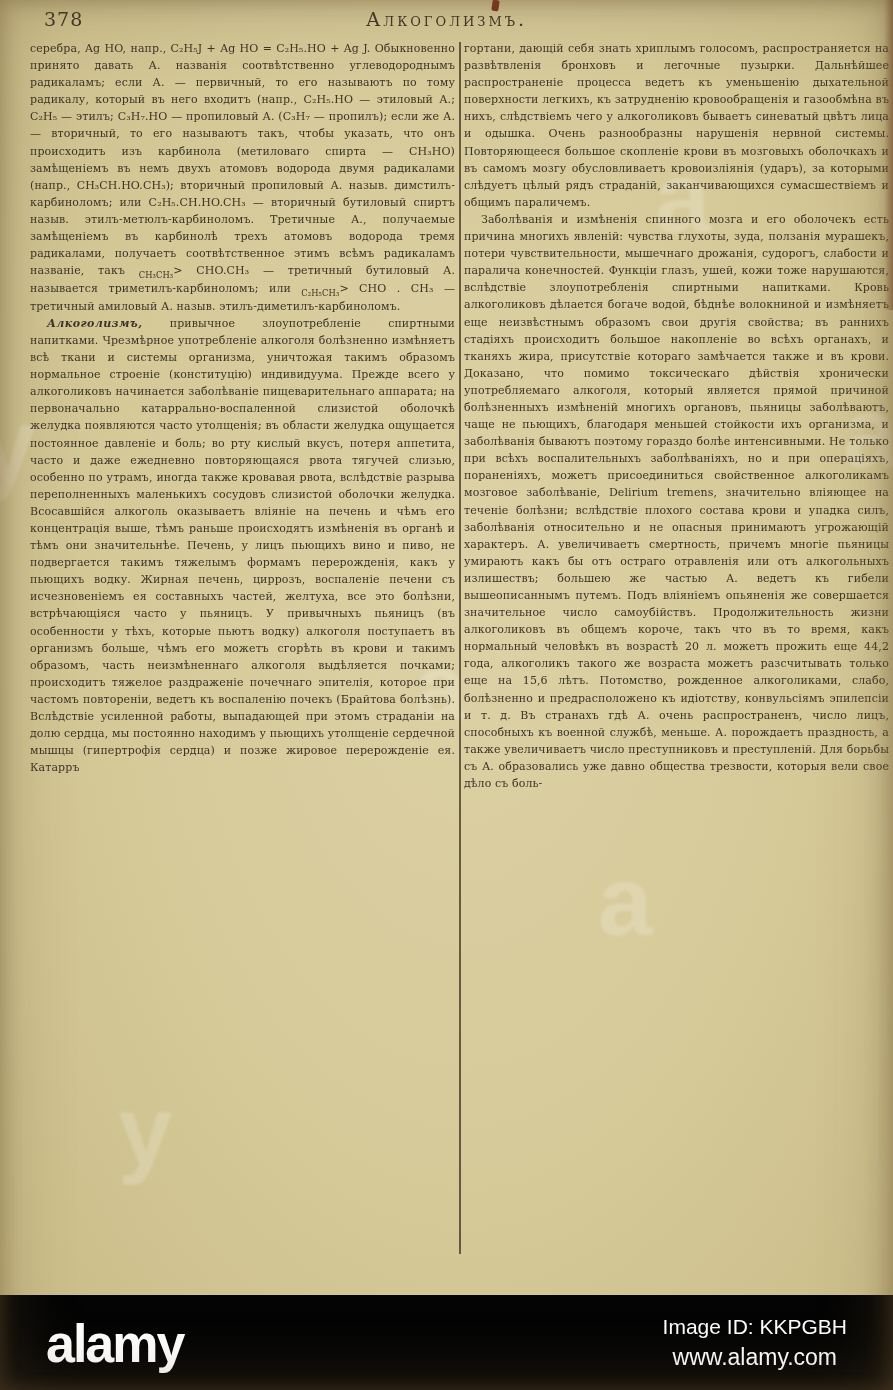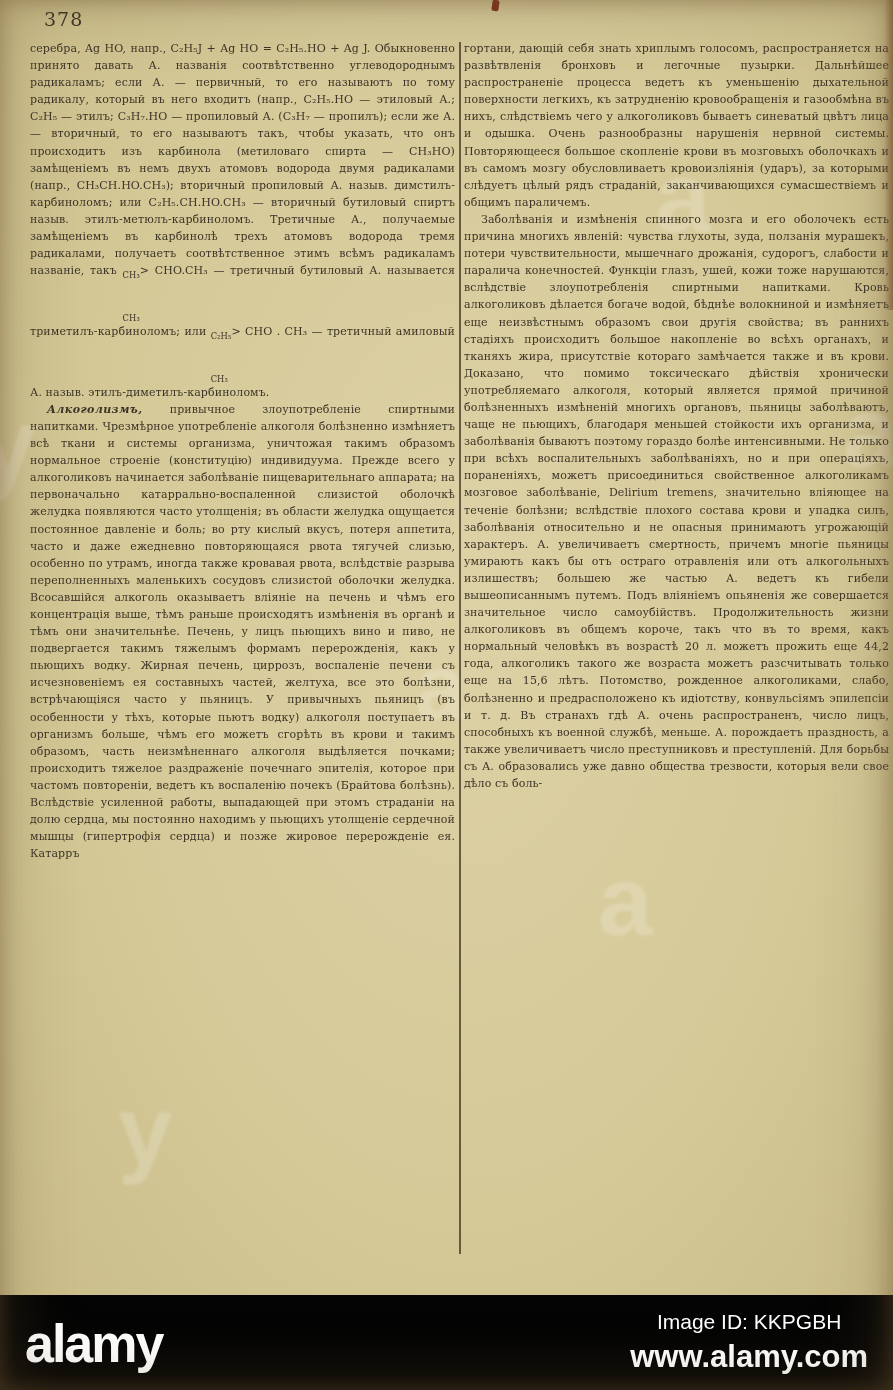--- a/index.html
+++ b/index.html
@@ -18,64 +18,65 @@
     position:absolute;left:0;right:0;top:4px;text-align:center;
     font-size:19px;font-variant-caps:small-caps;letter-spacing:3px;
   }
   .text-columns{position:absolute;top:40px;left:30px;display:flex;}
   .col{width:425px;height:1216px;overflow:hidden;text-align:justify;
        font-size:11px;line-height:17.1px;letter-spacing:.1px;}
   .col-divider{width:2px;height:1212px;margin:2px 3px 0 4px;background:rgba(58,46,30,.72);}
   .para{margin:0;}
   .para.indent{text-indent:17px;}
   .para b{font-weight:bold;letter-spacing:.4px;font-style:italic;}
-  .stack{display:inline-flex;flex-direction:column;vertical-align:-0.45em;
-         font-size:.76em;line-height:1.08;text-align:left;gap:34px;}
+  .stack{display:inline-flex;flex-direction:row;vertical-align:-0.45em;
+         font-size:.76em;line-height:1.08;text-align:right;}
   .ghosts{position:absolute;inset:0;pointer-events:none;}
   .ghost{position:absolute;font-family:"Liberation Sans",sans-serif;font-weight:bold;
          color:rgba(255,255,255,.20);filter:blur(1.5px);}
   .ghost:nth-of-type(1){left:655px;top:140px;font-size:100px;}
   .ghost:nth-of-type(2){left:-22px;top:385px;font-size:105px;}
   .ghost:nth-of-type(3){left:843px;top:375px;font-size:100px;}
   .ghost:nth-of-type(4){left:415px;top:635px;font-size:92px;}
   .ghost:nth-of-type(5){left:598px;top:845px;font-size:98px;}
   .ghost:nth-of-type(6){left:118px;top:1075px;font-size:98px;}
   .edge-stain{position:absolute;right:0;top:0;width:9px;height:310px;
               background:linear-gradient(to left,rgba(104,52,32,.5),rgba(104,52,32,0));}
   .top-speck{position:absolute;left:492px;top:0;width:7px;height:11px;background:#7e2d1e;
              transform:rotate(8deg);border-radius:2px;}
   .footer-bar{
     position:absolute;left:0;right:0;bottom:0;height:95px;background:#040404;
     display:flex;align-items:center;justify-content:space-between;
-    padding:0 25px;box-sizing:border-box;color:#fff;
+    padding:0 46px;box-sizing:border-box;color:#fff;
     font-family:"Liberation Sans","DejaVu Sans",sans-serif;
   }
   .alamy-logo{font-size:52px;font-weight:bold;letter-spacing:-2px;transform:scaleY(1.04);}
   .footer-right{text-align:center;}
   .image-id{font-size:21px;}
-  .alamy-url{font-size:31px;font-weight:bold;margin-top:5px;}
+  .alamy-url{font-size:23px;font-weight:normal;margin-top:5px;}
 </style>
 </head>
 <body>
 
 <div class="page">
 
   <div class="ghosts">
       <span class="ghost">a</span>
       <span class="ghost">y</span>
       <span class="ghost">a</span>
       <span class="ghost">a</span>
       <span class="ghost">a</span>
       <span class="ghost">y</span>
     </div>
   <div class="edge-stain"></div>
   <div class="top-speck"></div>
 
   <div class="page-header">
     <span class="page-number">378</span>
+    <div class="running-title">Алкоголизмъ.</div>
   </div>
 
   <div class="text-columns">
     <div class="col">
         <p class="para">серебра, Ag HO, напр., C₂H₅J + Ag HO = C₂H₅.HO + Ag J. Обыкновенно принято давать А. названія соотвѣтственно углеводороднымъ радикаламъ; если А. — первичный, то его называютъ по тому радикалу, который въ него входитъ (напр., C₂H₅.HO — этиловый А.; C₂H₅ — этилъ; C₃H₇.HO — пропиловый А. (C₃H₇ — пропилъ); если же А. — вторичный, то его называютъ такъ, чтобы указать, что онъ происходитъ изъ карбинола (метиловаго спирта — CH₃HO) замѣщеніемъ въ немъ двухъ атомовъ водорода двумя радикалами (напр., CH₃CH.HO.CH₃); вторичный пропиловый А. назыв. димстилъ-карбиноломъ; или C₂H₅.CH.HO.CH₃ — вторичный бутиловый спиртъ назыв. этилъ-метюлъ-карбиноломъ. Третичные А., получаемые замѣщеніемъ въ карбинолѣ трехъ атомовъ водорода тремя радикалами, получаетъ соотвѣтственное этимъ всѣмъ радикаламъ названіе, такъ <span class="stack">
             <span>CH₃</span>
             <span>CH₃</span>
           </span>&gt; CHO.CH₃ — третичный бутиловый А. называется триметилъ-карбиноломъ; или <span class="stack">
             <span>C₂H₅</span>
             <span>CH₃</span>

